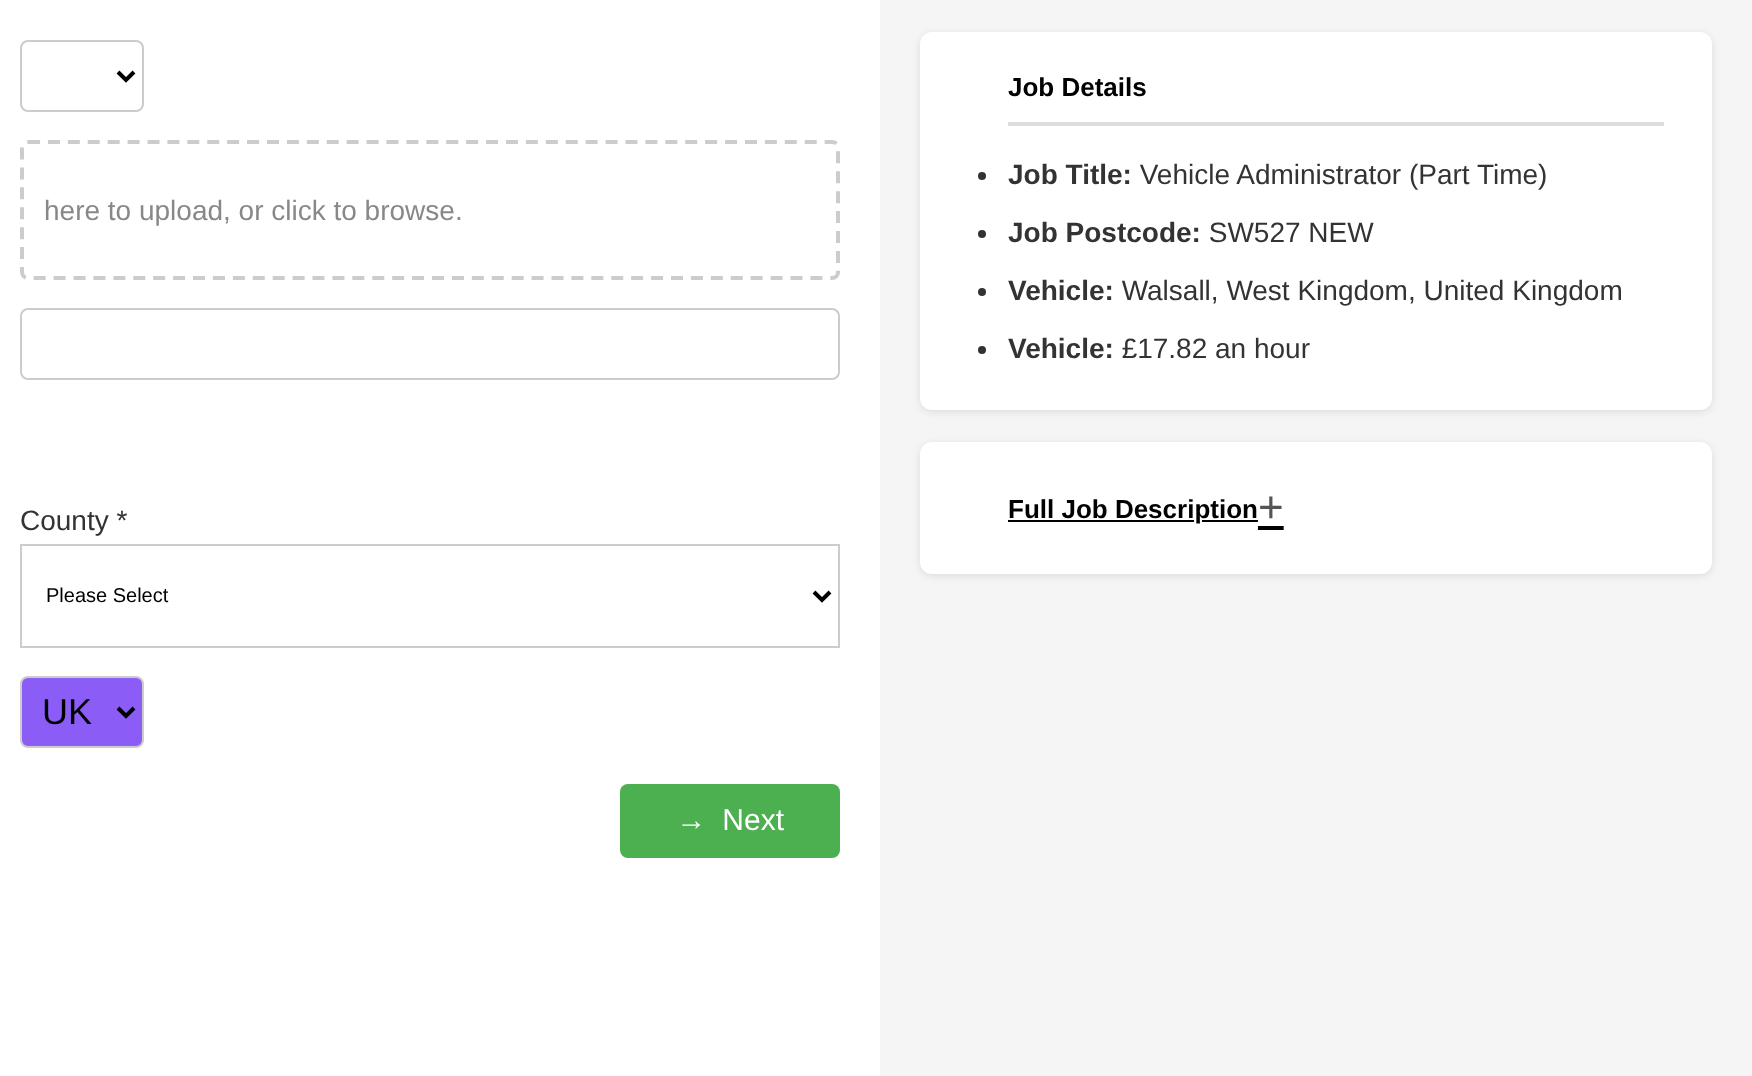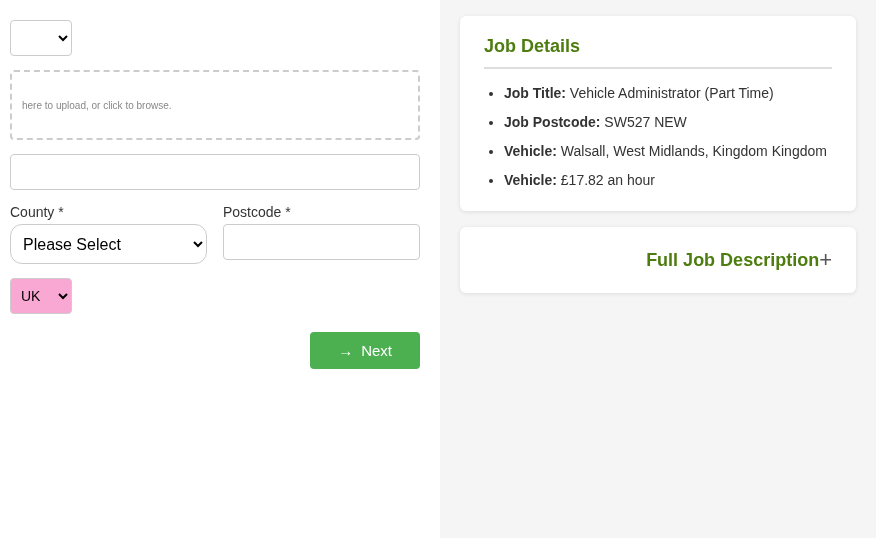--- a/index.html
+++ b/index.html
@@ -42,60 +42,61 @@
 
     .upload-area {
       border: 2px dashed #ccc;
       border-radius: 4px;
       height: 70px;
       display: flex;
       align-items: center;
       justify-content: flex-start;
       padding-left: 10px;
       color: #888;
-      font-size: 10px;
+      font-size: 14px;
       background: #fff;
       cursor: pointer;
       width: 410px;
     }
 
     .form-input {
       height: 36px;
       border: 1px solid #ccc;
       border-radius: 4px;
       padding: 4px 8px;
       font-size: 14px;
       width: 410px;
     }
 
     .county-postcode-row {
       display: flex;
       gap: 16px;
       align-items: flex-start;
+      margin-top: 48px;
     }
 
     .county-group {
       display: flex;
       flex-direction: column;
       gap: 4px;
       flex: 1;
     }
 
     .county-group label,
     .postcode-group label {
       font-size: 14px;
       color: #333;
     }
 
     .county-select {
-      height: 40px;
-      border: 1px solid #ccc;
-      border-radius: 12px;
+      height: 52px;
+      border: 1px solid #ccc;
+      border-radius: 0;
       padding: 4px 8px;
-      font-size: 16px;
+      font-size: 10px;
       background: #fff;
       width: 100%;
     }
 
     .postcode-group {
       display: flex;
       flex-direction: column;
       gap: 4px;
       flex: 1;
     }
@@ -114,22 +115,22 @@
       gap: 8px;
       align-items: center;
     }
 
     .row-select {
       width: 62px;
       height: 36px;
       border: 1px solid #ccc;
       border-radius: 4px;
       padding: 4px 6px;
-      font-size: 14px;
-      background: #f9a8d4;
+      font-size: 18px;
+      background: #8b5cf6;
     }
 
     .next-row {
       display: flex;
       justify-content: flex-end;
       margin-top: 4px;
     }
 
     .next-button {
       background: #4caf50;
@@ -159,26 +160,27 @@
     }
 
     .card {
       background: #fff;
       border-radius: 6px;
       box-shadow: 0 1px 4px rgba(0,0,0,0.1);
       padding: 20px 24px;
     }
 
     .card-title {
-      font-size: 18px;
+      font-size: 13px;
       font-weight: bold;
-      color: #4d7c0f;
+      color: #000000;
       border-bottom: 2px solid #ddd;
       padding-bottom: 10px;
       margin-bottom: 14px;
+      margin-left: 20px;
     }
 
     .job-details-list {
       list-style: disc;
       padding-left: 20px;
       display: flex;
       flex-direction: column;
       gap: 8px;
     }
 
@@ -188,22 +190,23 @@
       line-height: 1.5;
     }
 
     .job-details-list li strong {
       font-weight: bold;
     }
 
     .full-desc-card {
       display: flex;
       align-items: center;
-      justify-content: flex-end;
+      justify-content: flex-start;
       cursor: pointer;
+      text-decoration: underline;
     }
 
     .full-desc-card .card-title {
       border-bottom: none;
       padding-bottom: 0;
       margin-bottom: 0;
     }
 
     .plus-icon {
       font-size: 22px;
@@ -236,24 +239,20 @@
 
   <div class="county-postcode-row">
     <div class="county-group">
       <label>County *</label>
       <select class="county-select">
         <option>Please Select</option>
         <option>West Midlands</option>
         <option>Greater London</option>
         <option>Manchester</option>
       </select>
-    </div>
-    <div class="postcode-group">
-      <label>Postcode *</label>
-      <input type="text" class="postcode-input" value="" style="">
     </div>
   </div>
 
   <div class="row-with-select">
     <select class="row-select">
       <option>UK</option>
       <option>US</option>
       <option>EU</option>
     </select>
   </div>
@@ -275,21 +274,21 @@
       <li>
         <strong>Job Title:</strong>
         <span>Vehicle Administrator (Part Time)</span>
       </li>
       <li>
         <strong>Job Postcode:</strong>
         <span>SW527 NEW</span>
       </li>
       <li>
         <strong>Vehicle:</strong>
-        <span>Walsall, West Midlands, Kingdom Kingdom</span>
+        <span>Walsall, West Kingdom, United Kingdom</span>
       </li>
       <li>
         <strong>Vehicle:</strong>
         <span>£17.82 an hour</span>
       </li>
     </ul>
   </div>
 
   <div class="card full-desc-card">
     <div class="card-title">Full Job Description</div>

